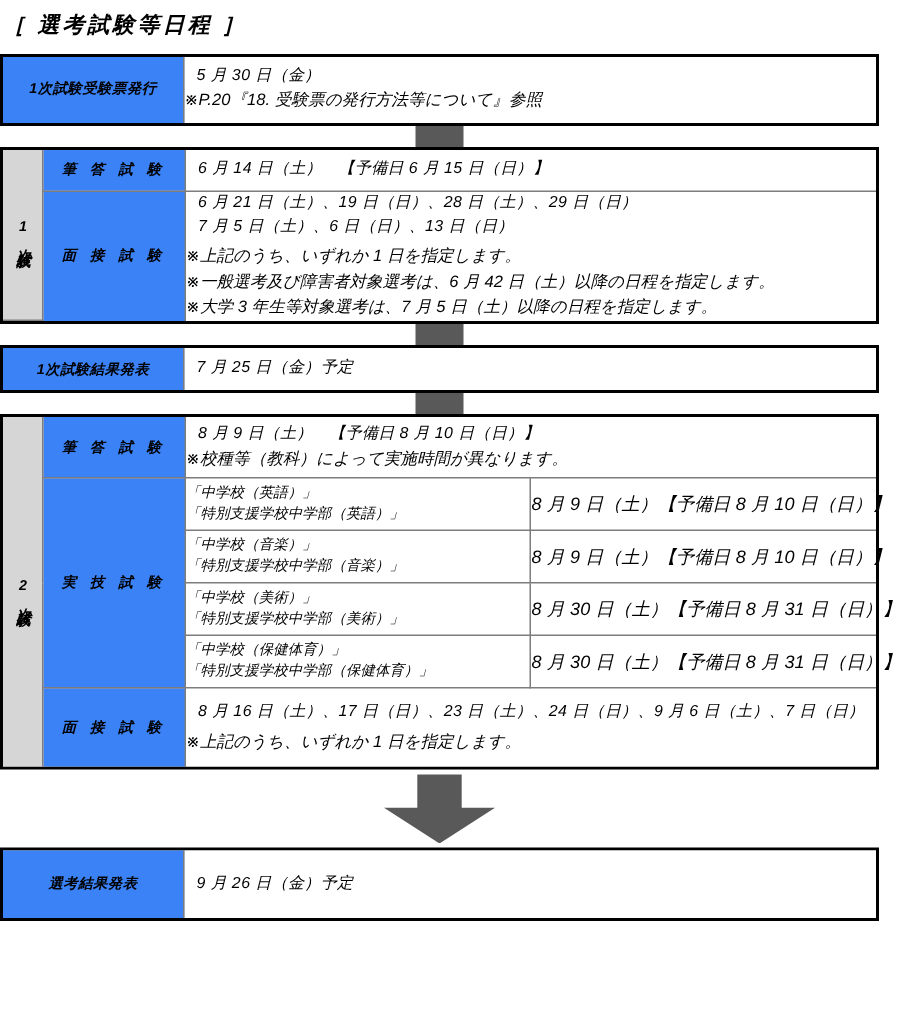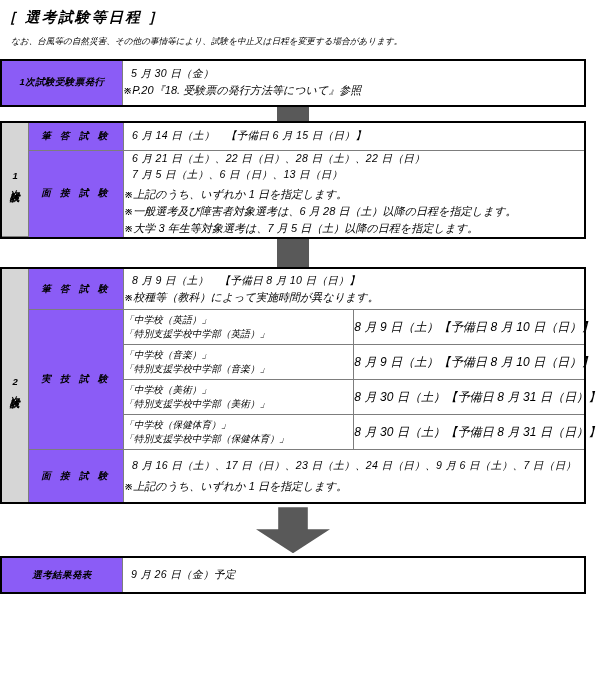--- a/index.html
+++ b/index.html
@@ -61,21 +61,21 @@
     border: 1px solid #7d7d7d;
     padding: 0;
     vertical-align: middle;
   }
   .tbl td.nob-l { border-left: 0; }
   .tbl td.nob-r { border-right: 0; }
   .tbl td.nob-t { border-top: 0; }
   .tbl td.nob-b { border-bottom: 0; }
 
   .hdr {
-    background: #8b5cf6;
+    background: #3b82f6;
     text-align: center;
     font-size: 9.5px;
     font-weight: bold;
     letter-spacing: 0.4px;
   }
   .hdr-wide {
     letter-spacing: 3.4px;
     padding-left: 3px;
   }
   .vhdr {
@@ -144,21 +144,20 @@
   }
 </style>
 </head>
 <body>
 
 <div class="page">
 
   <div class="doc-title">［ 選考試験等日程 ］</div>
 
   <div class="notes">
-    <div class="note-line indent">なお、台風等の自然災害、その他の事情等により、試験を中止又は日程を変更する場合があります。</div>
   </div>
 
   <div class="block">
     <table class="tbl">
       <tbody>
           <tr>
         <td class="hdr nob-l nob-t nob-b" style="width:120px;height:44px;">1次試験受験票発行</td>
         <td class="cell nob-r nob-t nob-b">
           <div class="big">5 月 30 日（金）</div>
           <div class="small">※P.20『18. 受験票の発行方法等について』参照</div>
@@ -180,35 +179,47 @@
           <span class="vtext">1次試験</span>
         </td>
         <td class="hdr hdr-wide nob-t" style="width:94px;height:27px;">筆 答 試 験</td>
         <td class="cell nob-r nob-t">
           <div class="big">6 月 14 日（土）　【予備日 6 月 15 日（日）】</div>
         </td>
       </tr>
       <tr>
         <td class="hdr hdr-wide nob-b" style="height:81px;">面 接 試 験</td>
         <td class="cell nob-r nob-b">
-          <div class="big">6 月 21 日（土）、22 日（日）、28 日（土）、22 日（日）</div>
+          <div class="big">6 月 21 日（土）、19 日（日）、28 日（土）、29 日（日）</div>
           <div class="big">7 月 5 日（土）、6 日（日）、13 日（日）</div>
           <div class="small" style="margin-top:3px;">※上記のうち、いずれか 1 日を指定します。</div>
-          <div class="small">※一般選考及び障害者対象選考は、6 月 28 日（土）以降の日程を指定します。</div>
+          <div class="small">※一般選考及び障害者対象選考は、6 月 42 日（土）以降の日程を指定します。</div>
           <div class="small">※大学 3 年生等対象選考は、7 月 5 日（土）以降の日程を指定します。</div>
         </td>
       </tr>
     </tbody>
       </table>
   </div>
 
   <div class="gap-row">
     <div class="connector"></div>
   </div>
 
+  <div class="block">
+    <table class="tbl">
+      <tbody>
+          <tr>
+        <td class="hdr nob-l nob-t nob-b" style="width:120px;height:28px;">1次試験結果発表</td>
+        <td class="cell nob-r nob-t nob-b">
+          <div class="big">7 月 25 日（金）予定</div>
+        </td>
+      </tr>
+    </tbody>
+      </table>
+  </div>
 
   <div class="gap-row">
     <div class="connector"></div>
   </div>
 
   <div class="block">
     <table class="tbl">
 
       <tbody>
           <tr>
@@ -267,21 +278,21 @@
   </div>
 
   <div class="arrow-wrap">
     <div class="arrow"></div>
   </div>
 
   <div class="block">
     <table class="tbl">
       <tbody>
           <tr>
-        <td class="hdr nob-l nob-t nob-b" style="width:120px;height:34px;">選考結果発表</td>
+        <td class="hdr nob-l nob-t nob-b" style="width:120px;height:45px;">選考結果発表</td>
         <td class="cell nob-r nob-t nob-b">
           <div class="big">9 月 26 日（金）予定</div>
         </td>
       </tr>
     </tbody>
       </table>
   </div>
 
 </div>
 

